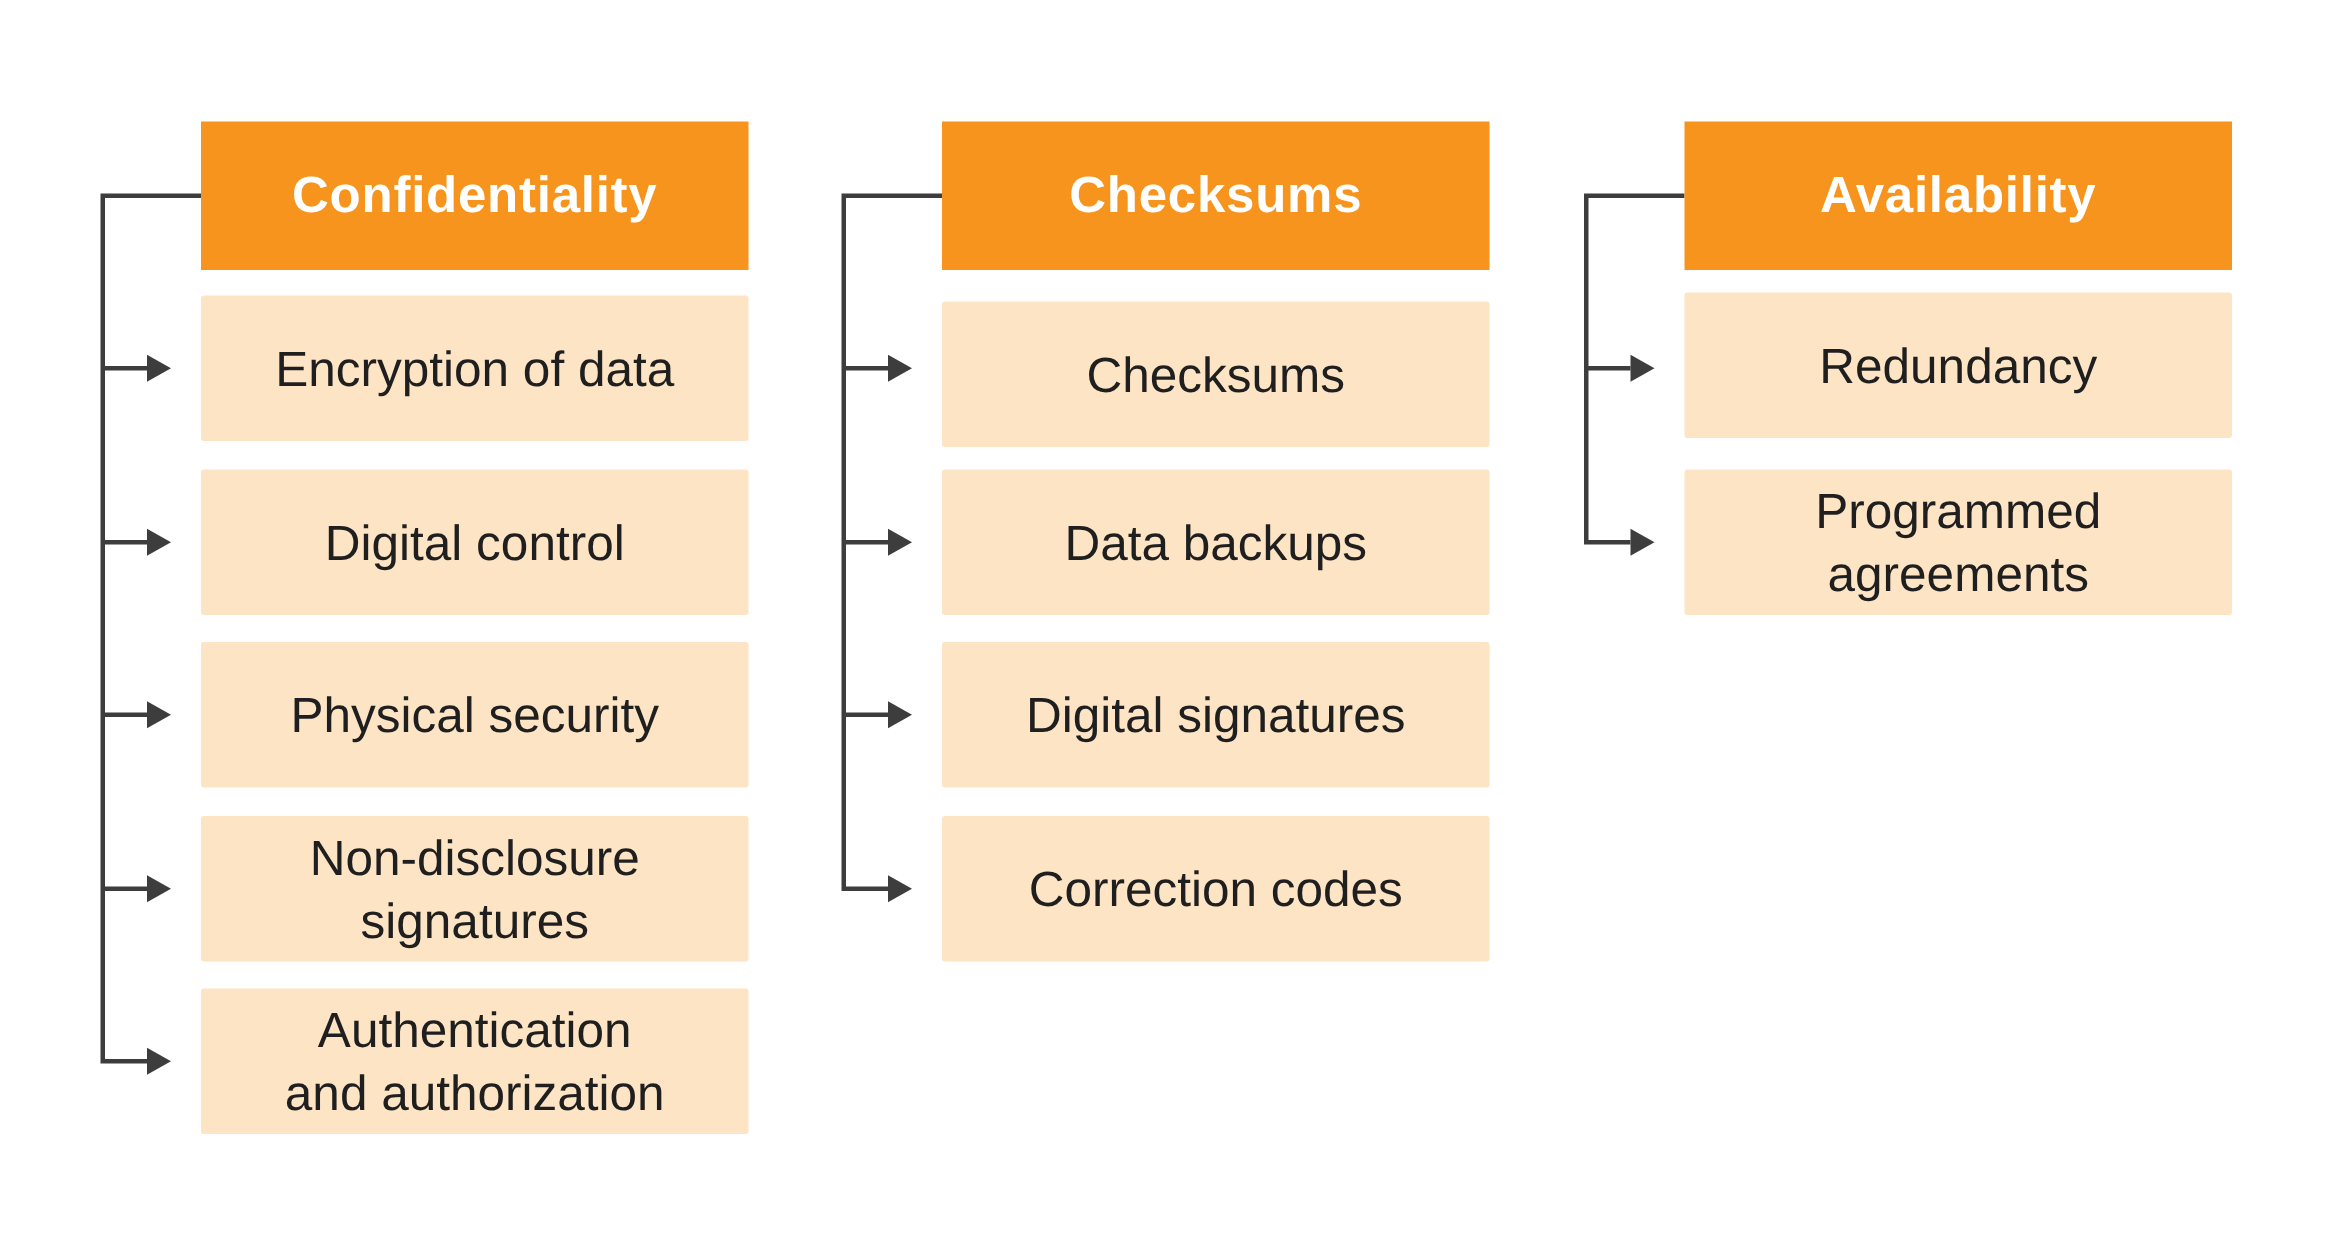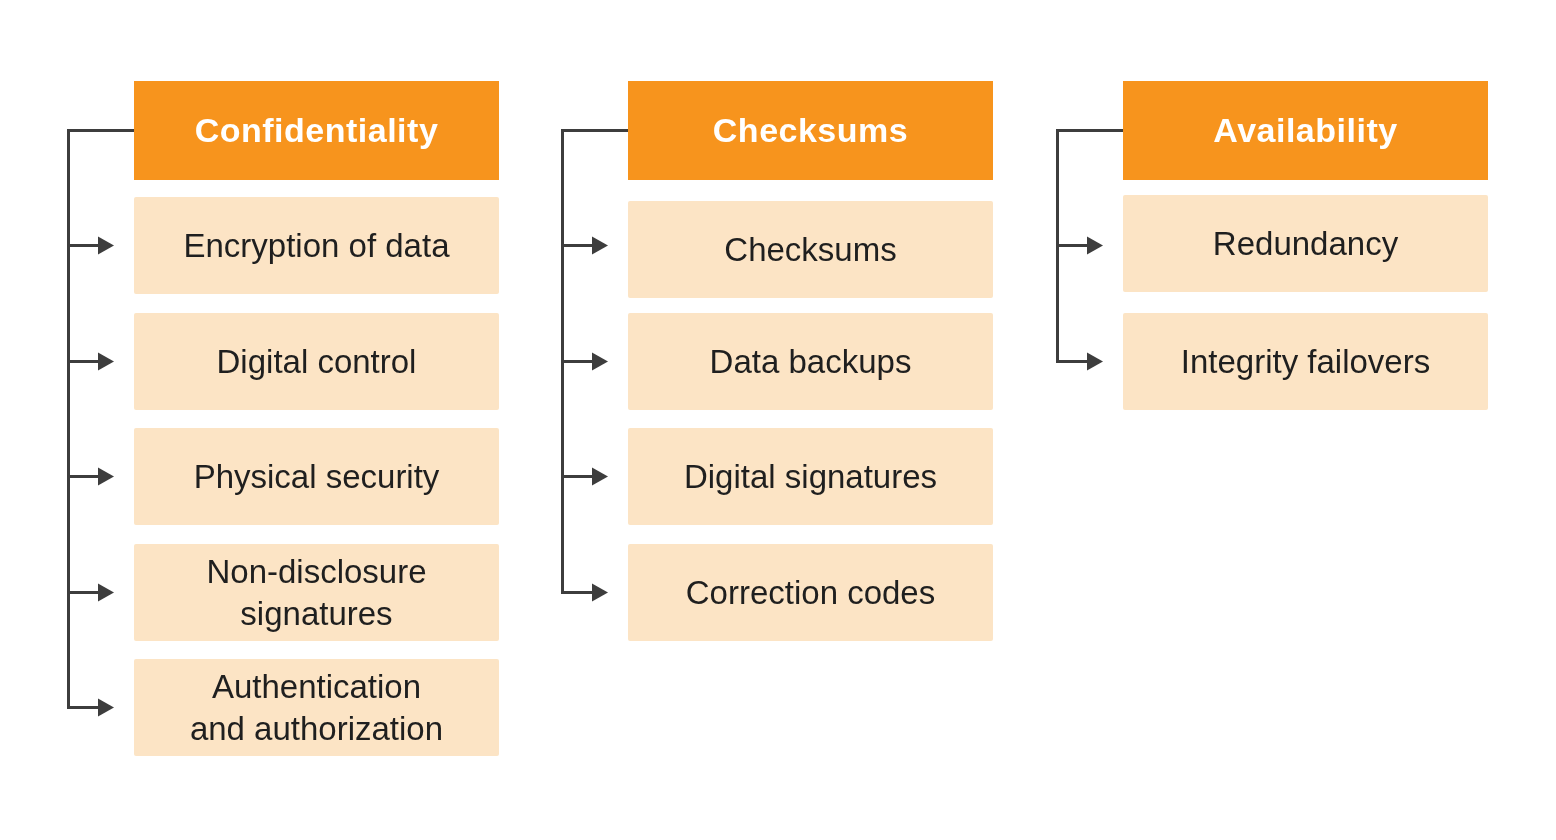--- a/index.html
+++ b/index.html
@@ -113,16 +113,16 @@
     <div class="hdr" style="left:628px; top:81px">Checksums</div>
     <div class="itm" style="left:628px; top:201px">Checksums</div>
     <div class="itm" style="left:628px; top:313px">Data backups</div>
     <div class="itm" style="left:628px; top:428px">Digital signatures</div>
     <div class="itm" style="left:628px; top:544px">Correction codes</div>
   </div>
 
   <div>
     <div class="hdr" style="left:1123px; top:81px">Availability</div>
     <div class="itm" style="left:1123px; top:195px">Redundancy</div>
-    <div class="itm" style="left:1123px; top:313px">Integrity failovers</div>
+    <div class="itm" style="left:1123px; top:313px">Programmed agreements</div>
   </div>
 
 </div>
 
 </body></html>

